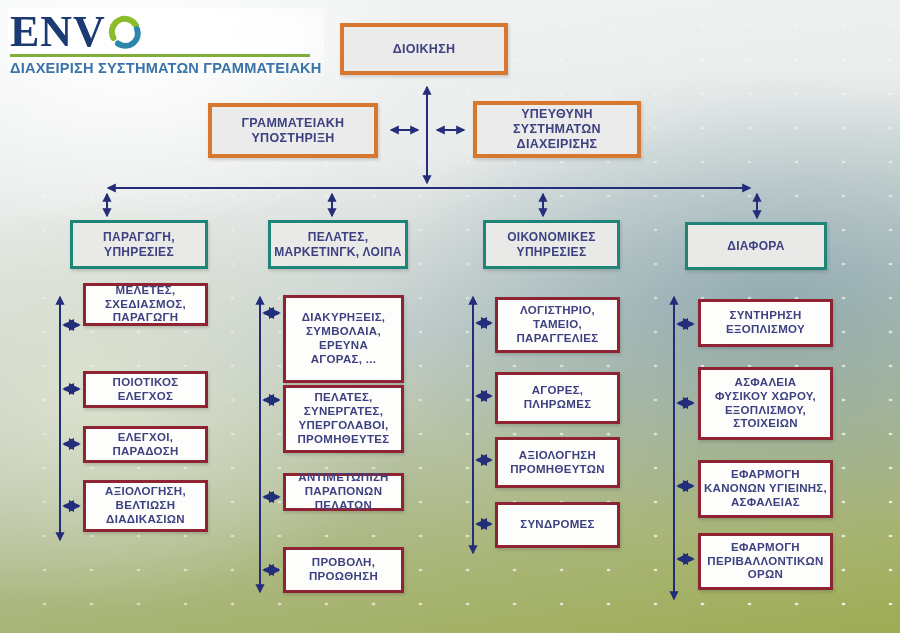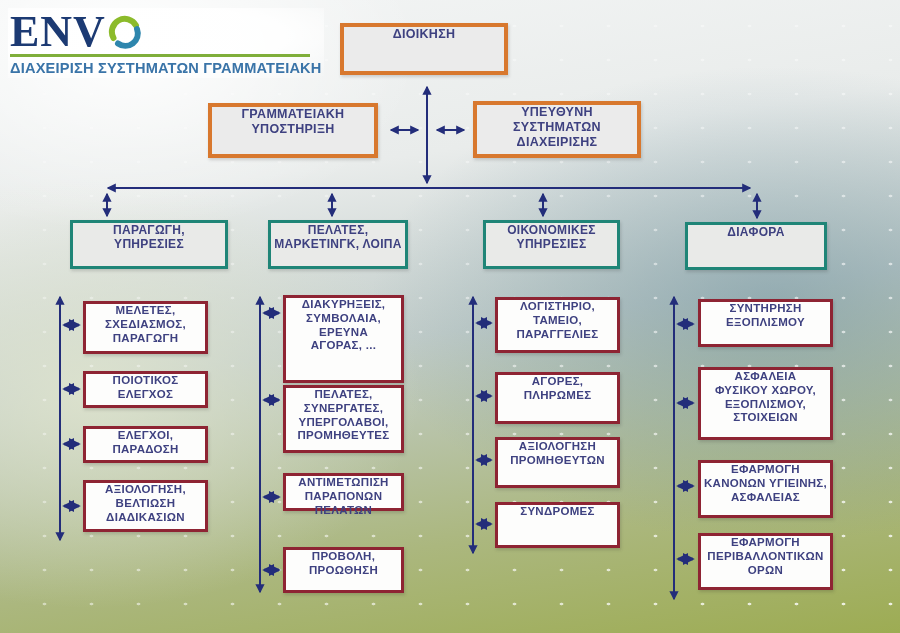--- a/index.html
+++ b/index.html
@@ -14,21 +14,21 @@
   }
   .stage::before{ 
     content:"";position:absolute;inset:0;z-index:0;pointer-events:none;
     background-image:radial-gradient(ellipse 2.3px 1.7px at center, rgba(255,255,255,.9) 60%, rgba(255,255,255,0) 100%);
     background-size:47px 34px;background-position:21px 9px;
     -webkit-mask-image:linear-gradient(150deg, rgba(0,0,0,.28) 0%, rgba(0,0,0,.45) 45%, rgba(0,0,0,.95) 100%);
     mask-image:linear-gradient(150deg, rgba(0,0,0,.28) 0%, rgba(0,0,0,.45) 45%, rgba(0,0,0,.95) 100%);
   }
   .conn{position:absolute;inset:0;z-index:1;}
   .node{
-    position:absolute;z-index:2;display:flex;justify-content:center;
+    position:absolute;z-index:2;display:flex;align-items:center;justify-content:center;
     text-align:center;box-sizing:border-box;box-shadow:1px 2px 3px rgba(40,40,40,.18);
   }
   .node span{white-space:pre-line;font-weight:bold;color:#3e4180;letter-spacing:.3px;line-height:1.2;}
   .orange{border:4px solid #d8782e;background:#ebebeb;}
   .teal{border:3px solid #1f8577;background:#e9eae8;}
   .maroon{border:3px solid #8e2433;background:#fdfdfc;}
   .lvl1 span{font-size:12.5px;}
   .lvl2 span{font-size:12px;}
   .lvl3 span{font-size:11.5px;}
   .logo{position:absolute;left:8px;top:8px;z-index:2;width:312px;
@@ -104,37 +104,37 @@
   <div class="node orange lvl1" style="left:208px;top:103px;width:170px;height:55px">
     <span>ΓΡΑΜΜΑΤΕΙΑΚΗ
 ΥΠΟΣΤΗΡΙΞΗ</span>
   </div>
   <div class="node orange lvl1" style="left:473px;top:101px;width:168px;height:57px">
     <span>ΥΠΕΥΘΥΝΗ
 ΣΥΣΤΗΜΑΤΩΝ
 ΔΙΑΧΕΙΡΙΣΗΣ</span>
   </div>
 
-  <div class="node teal lvl2" style="left:70px;top:220px;width:158px;height:49px">
+  <div class="node teal lvl2" style="left:70px;top:220px;width:138px;height:49px">
     <span>ΠΑΡΑΓΩΓΗ,
 ΥΠΗΡΕΣΙΕΣ</span>
   </div>
   <div class="node teal lvl2" style="left:268px;top:220px;width:140px;height:49px">
     <span>ΠΕΛΑΤΕΣ,
 ΜΑΡΚΕΤΙΝΓΚ, ΛΟΙΠΑ</span>
   </div>
   <div class="node teal lvl2" style="left:483px;top:220px;width:137px;height:49px">
     <span>ΟΙΚΟΝΟΜΙΚΕΣ
 ΥΠΗΡΕΣΙΕΣ</span>
   </div>
   <div class="node teal lvl2" style="left:685px;top:222px;width:142px;height:48px">
     <span>ΔΙΑΦΟΡΑ</span>
   </div>
 
-  <div class="node maroon lvl3" style="left:83px;top:301px;width:125px;height:53px">
+  <div class="node maroon lvl3" style="left:83px;top:283px;width:125px;height:43px">
     <span>ΜΕΛΕΤΕΣ,
 ΣΧΕΔΙΑΣΜΟΣ,
 ΠΑΡΑΓΩΓΗ</span>
   </div>
   <div class="node maroon lvl3" style="left:83px;top:371px;width:125px;height:37px">
     <span>ΠΟΙΟΤΙΚΟΣ
 ΕΛΕΓΧΟΣ</span>
   </div>
   <div class="node maroon lvl3" style="left:83px;top:426px;width:125px;height:37px">
     <span>ΕΛΕΓΧΟΙ,

